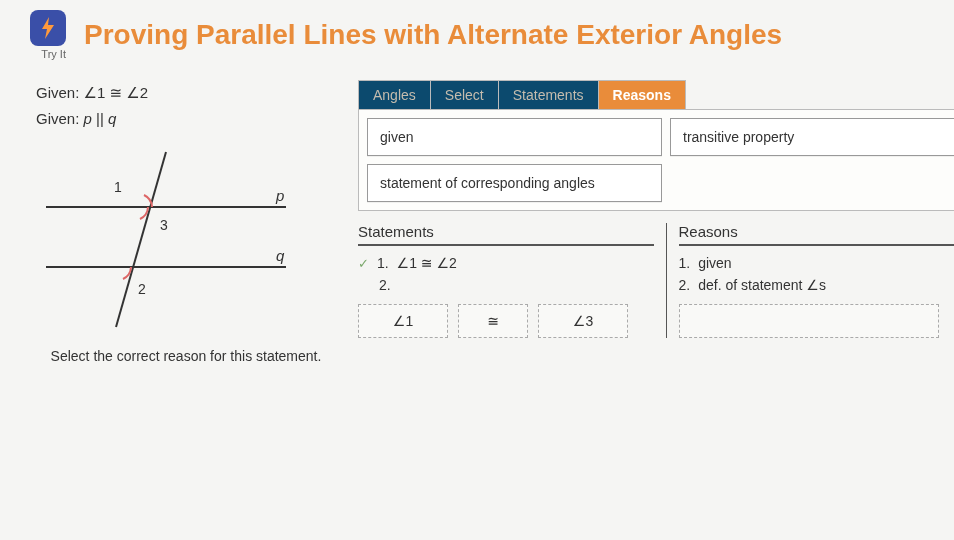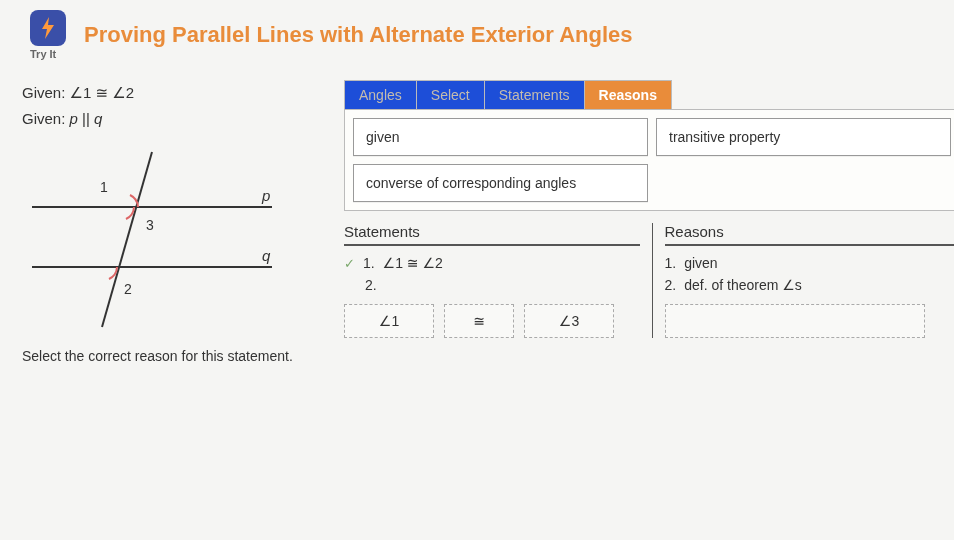--- a/index.html
+++ b/index.html
@@ -10,51 +10,51 @@
     height: 540px;
     overflow: hidden;
     color: #333;
   }
   .header {
     display: flex;
     align-items: center;
     padding: 10px 20px 6px 30px;
     gap: 18px;
   }
-  .tryit-col { display:flex; flex-direction:column; align-items:flex-start; gap:2px;font-weight:bold;}
+  .tryit-col { display:flex; flex-direction:column; align-items:flex-end; gap:2px;}
   .tryit-icon {
     width: 36px; height: 36px; border-radius: 8px;
     background:#3a4fa8;
     display:flex; align-items:center; justify-content:center;
   }
   .tryit-label { font-size: 11px; color:#666;}
   .title {
-    font-size: 22px; font-weight: bold; color:#e98c3a;
+    font-size: 28px; font-weight: bold; color:#e98c3a;
     white-space: nowrap;
   }
   .content {
     display:flex;
-    padding: 14px 0 0 22px;
+    padding: 14px 0 0 36px;
     gap: 22px;
   }
   .left { width: 300px; flex-shrink:0; }
   .given-prove { font-size:15px; color:#333; line-height:1.7; margin-bottom:16px;}
   .given-prove .mathit { font-style: italic; }
   .diagram-wrap { width:270px; height:190px; position:relative; }
-  .select-text { font-size:14px; color:#333; margin-top:10px; line-height:1.4; }
+  .select-text { font-size:14px; color:#333; margin-top:10px; line-height:1.4;text-align:center; }
 
   .right { flex:1; position:relative; }
   .tablist {
     display:flex; border:1px solid #bbb; border-bottom:none;
     width: fit-content;
   }
   .tab {
     padding:6px 14px; font-size:14px;
     border-right:1px solid #bbb;
-    background:#1d4ed8; color:#c4bcae;
+    background:#0c4a6e; color:#c4bcae;
     cursor:pointer;
   }
   .tab:last-child { border-right:none; }
   .tab.active { background:#e98c3a; color:#fff; font-weight:bold;}
   .reason-bank {
     border:1px solid #bbb; padding:8px;
     background:#fdfdfb;
     display:grid; grid-template-columns: 1fr 1fr;
     gap:8px; width:616px;
   }
@@ -142,21 +142,21 @@
     <div class="tablist">
       <div class="tab">Angles</div>
       <div class="tab">Select</div>
       <div class="tab">Statements</div>
       <div class="tab active">Reasons</div>
     </div>
 
     <div class="reason-bank">
       <div class="reason-tile">given</div>
       <div class="reason-tile">transitive property</div>
-      <div class="reason-tile">converse of corresponding angles</div>
+      <div class="reason-tile">statement of corresponding angles</div>
     </div>
 
     <div class="proof-table">
       <div class="proof-col st">
         <div class="proof-head">Statements</div>
         <div class="proof-line">
           <span class="check">✓</span>
           <span>1.</span>
           <span class="angle-sym">∠1 ≅ ∠2</span>
         </div>
@@ -171,19 +171,19 @@
         </div>
       </div>
       <div class="proof-col rs">
         <div class="proof-head">Reasons</div>
         <div class="proof-line">
           <span>1.</span>
           <span>given</span>
         </div>
         <div class="proof-line">
           <span>2.</span>
-          <span class="angle-sym">def. of theorem ∠s</span>
+          <span class="angle-sym">def. of statement ∠s</span>
         </div>
         <div class="drop-slot"></div>
       </div>
     </div>
   </div>
 </div>
 
 </body></html>

